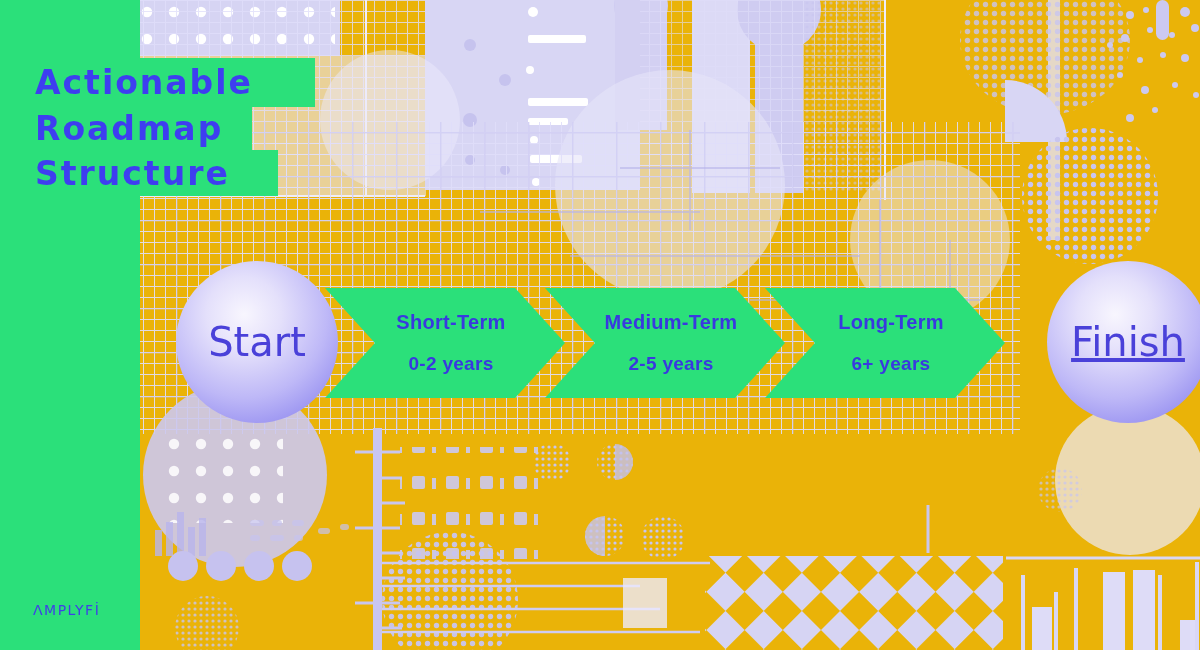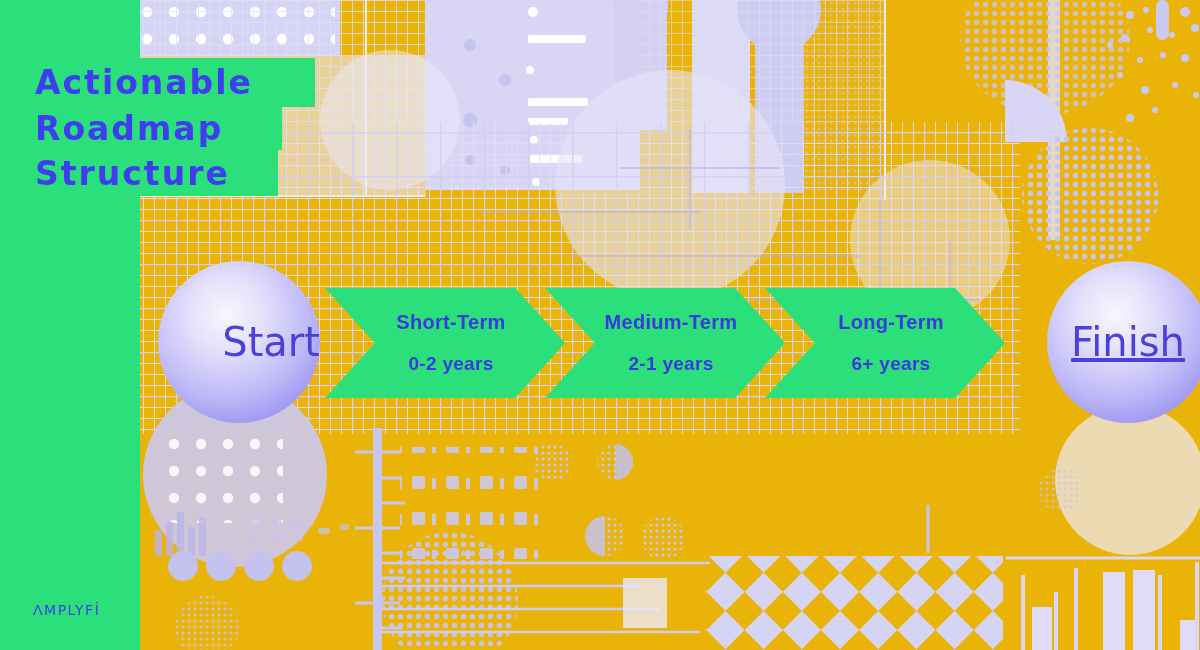--- a/index.html
+++ b/index.html
@@ -14,31 +14,31 @@
     background:#2be07a;
   }
   .title{position:absolute;left:0;top:58px;}
   .t-line{
     background:#2be07a;display:flex;align-items:center;
     padding-left:35px;box-sizing:border-box;
     color:#3e3ef0;font-weight:bold;font-size:33px;letter-spacing:2px;
     font-family:"DejaVu Sans",sans-serif;
   }
   .t1{width:315px;height:49px;}
-  .t2{width:282px;height:43px;}
+  .t2{width:252px;height:43px;}
   .t3{width:278px;height:46px;}
   .node{
     position:absolute;top:261px;width:162px;height:162px;border-radius:50%;
     display:flex;align-items:center;justify-content:center;
     background:radial-gradient(circle at 42% 33%,
       #f8f6fe 0%, #e4e0fb 26%, #beb8f7 58%, #8f88ef 88%, #837bec 100%);
     color:#4a41d9;font-size:40px;font-weight:500;
     font-family:"DejaVu Sans",sans-serif;
   }
-  .node-start{left:158px;justify-content:flex-end;}
+  .node-start{left:176px;}
   .node-finish{left:1047px;text-decoration:underline;}
   .arrow{
     position:absolute;top:288px;width:240px;height:110px;
     background:#2be07a;
     clip-path:polygon(0% 0%, 79.2% 0%, 100% 50%, 79.2% 100%, 0% 100%, 20.8% 50%);
     display:flex;flex-direction:column;align-items:center;justify-content:center;
     gap:22px;padding-left:12px;box-sizing:border-box;
   }
   .a1{left:325px;text-align:right;}
   .a2{left:545px;}
@@ -267,21 +267,21 @@
     <span>Start</span>
   </div>
 
   <div class="arrow a1">
     <div class="stage-name">Short-Term</div>
     <div class="stage-duration">0-2 years</div>
   </div>
 
   <div class="arrow a2">
     <div class="stage-name">Medium-Term</div>
-    <div class="stage-duration">2-1 years</div>
+    <div class="stage-duration">2-5 years</div>
   </div>
 
   <div class="arrow a3">
     <div class="stage-name">Long-Term</div>
     <div class="stage-duration">6+ years</div>
   </div>
 
   <div class="node node-finish">
     <span>Finish</span>
   </div>

